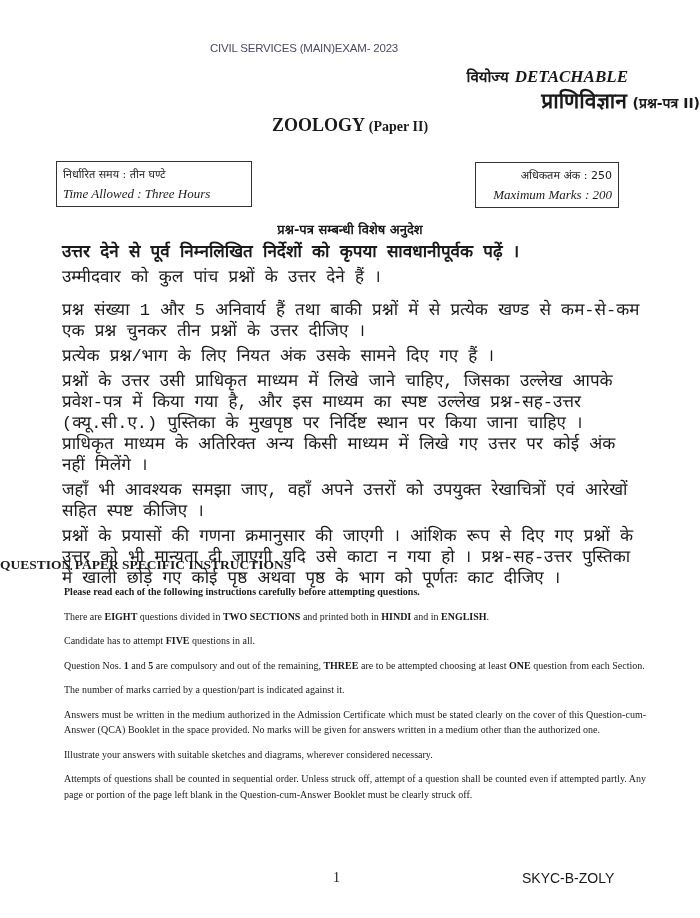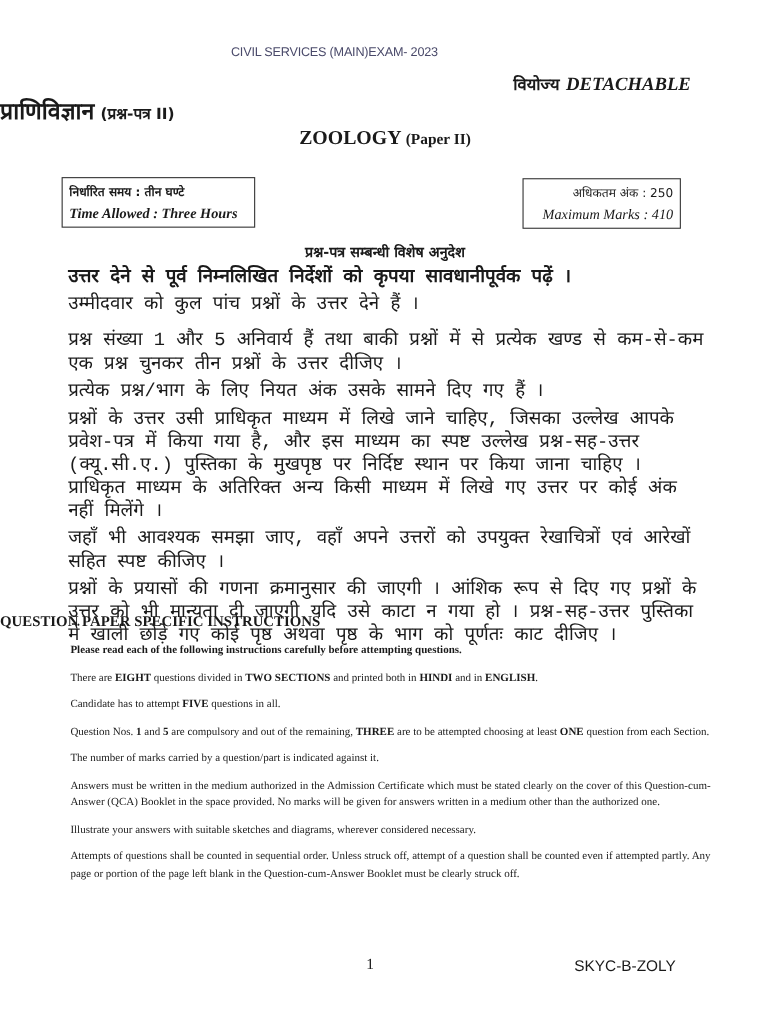--- a/index.html
+++ b/index.html
@@ -3,28 +3,28 @@
 <meta charset="utf-8">
 <style>
   html, body { margin: 0; padding: 0; background: #ffffff; }
   body { width: 700px; height: 918px; position: relative; overflow: hidden; color: #1a1a1a;
          font-family: "Liberation Serif", "DejaVu Serif", serif; }
   .abs { position: absolute; }
   .exam-header { left: 0; width: 596px; top: 42px; text-align: center; font-family: "Liberation Sans", sans-serif;
                  font-size: 11.5px; color: #4a4a6a; letter-spacing: -0.2px; padding-left: 12px; box-sizing: border-box; }
   .detachable { right: 72px; top: 66px; font-size: 17px; font-weight: bold; font-style: italic; }
   .detachable .hi { font-style: normal; font-family: "DejaVu Sans", sans-serif; font-size: 15px; margin-right: 6px; }
-  .title-hi { left: 0; width: 700px; top: 86px; text-align: left; font-weight: bold; font-family: "DejaVu Sans", sans-serif; }
+  .title-hi { left: 0; width: 700px; top: 86px; text-align: right; font-weight: bold; font-family: "DejaVu Sans", sans-serif; }
   .title-hi .big { font-size: 21px; }
   .title-hi .small { font-size: 14px; }
   .title-en { left: 0; width: 700px; top: 115px; text-align: center; font-weight: bold; font-size: 18px; }
   .title-en .small { font-size: 14px; }
   .box { border: 1px solid #333; font-style: italic; font-size: 13px; line-height: 19px; padding: 3px 6px; box-sizing: border-box; }
   .box .hi { font-family: "DejaVu Sans", sans-serif; font-size: 11px; font-style: normal; }
-  .box-left { left: 56px; top: 161px; width: 176px; height: 46px; font-weight: bold; }
+  .box-left { left: 56px; top: 161px; width: 196px; height: 46px; }
   .box-right { right: 81px; top: 162px; width: 144px; height: 46px; text-align: right; }
   .hi-block { left: 62px; width: 580px; font-family: Liberation Mono, monospace; font-size: 17px; color: #1a1a1a; }
   .hi-head { left: 0; width: 700px; top: 220px; text-align: center; font-family: "DejaVu Sans", sans-serif; font-size: 13px; font-weight: bold; }
   .p { margin: 0; line-height: 21px; }
   .en-head { left: 0; width: 700px; top: 557px; text-align: left; font-weight: bold; font-size: 13.5px; }
   .en-block { left: 64px; width: 582px; font-size: 10px; line-height: 15.5px; text-align: justify; }
   .en-block b { font-weight: bold; }
   .page-num { left: 333px; top: 870px; font-size: 14px; }
   .code { left: 522px; top: 870px; font-family: "Liberation Sans", sans-serif; font-size: 14px; }
 </style>
@@ -47,21 +47,21 @@
   <span class="small">(Paper II)</span>
 </div>
 
 <div class="abs box box-left">
   <div class="hi">निर्धारित समय : तीन घण्टे</div>
   <div>Time Allowed : Three Hours</div>
 </div>
 
 <div class="abs box box-right">
   <div class="hi">अधिकतम अंक : 250</div>
-  <div>Maximum Marks : 410</div>
+  <div>Maximum Marks : 200</div>
 </div>
 
 <div class="abs hi-head">प्रश्न-पत्र सम्बन्धी विशेष अनुदेश</div>
 
 <div class="abs hi-block" style="top:242px;">
   <p class="p" style="font-weight:bold; margin-bottom:4px;">उत्तर देने से पूर्व निम्नलिखित निर्देशों को कृपया सावधानीपूर्वक पढ़ें ।</p>
   <p class="p" style="margin-bottom:12px;">उम्मीदवार  को कुल पांच प्रश्नों के उत्तर देने हैं ।</p>
   <p class="p" style="margin-bottom:4px;">प्रश्न संख्या 1 और 5 अनिवार्य हैं तथा बाकी प्रश्नों में से प्रत्येक खण्ड से कम-से-कम एक प्रश्न चुनकर तीन प्रश्नों के उत्तर दीजिए ।</p>
   <p class="p" style="margin-bottom:4px;">प्रत्येक प्रश्न/भाग के लिए नियत अंक उसके सामने दिए गए हैं ।</p>
   <p class="p" style="margin-bottom:4px;">प्रश्नों के उत्तर उसी प्राधिकृत माध्यम में लिखे जाने चाहिए, जिसका उल्लेख आपके प्रवेश-पत्र में किया गया है, और इस माध्यम का स्पष्ट उल्लेख प्रश्न-सह-उत्तर (क्यू.सी.ए.) पुस्तिका के मुखपृष्ठ पर निर्दिष्ट स्थान पर किया जाना चाहिए । प्राधिकृत माध्यम के अतिरिक्त अन्य किसी माध्यम में लिखे गए उत्तर पर कोई अंक नहीं मिलेंगे ।</p>

